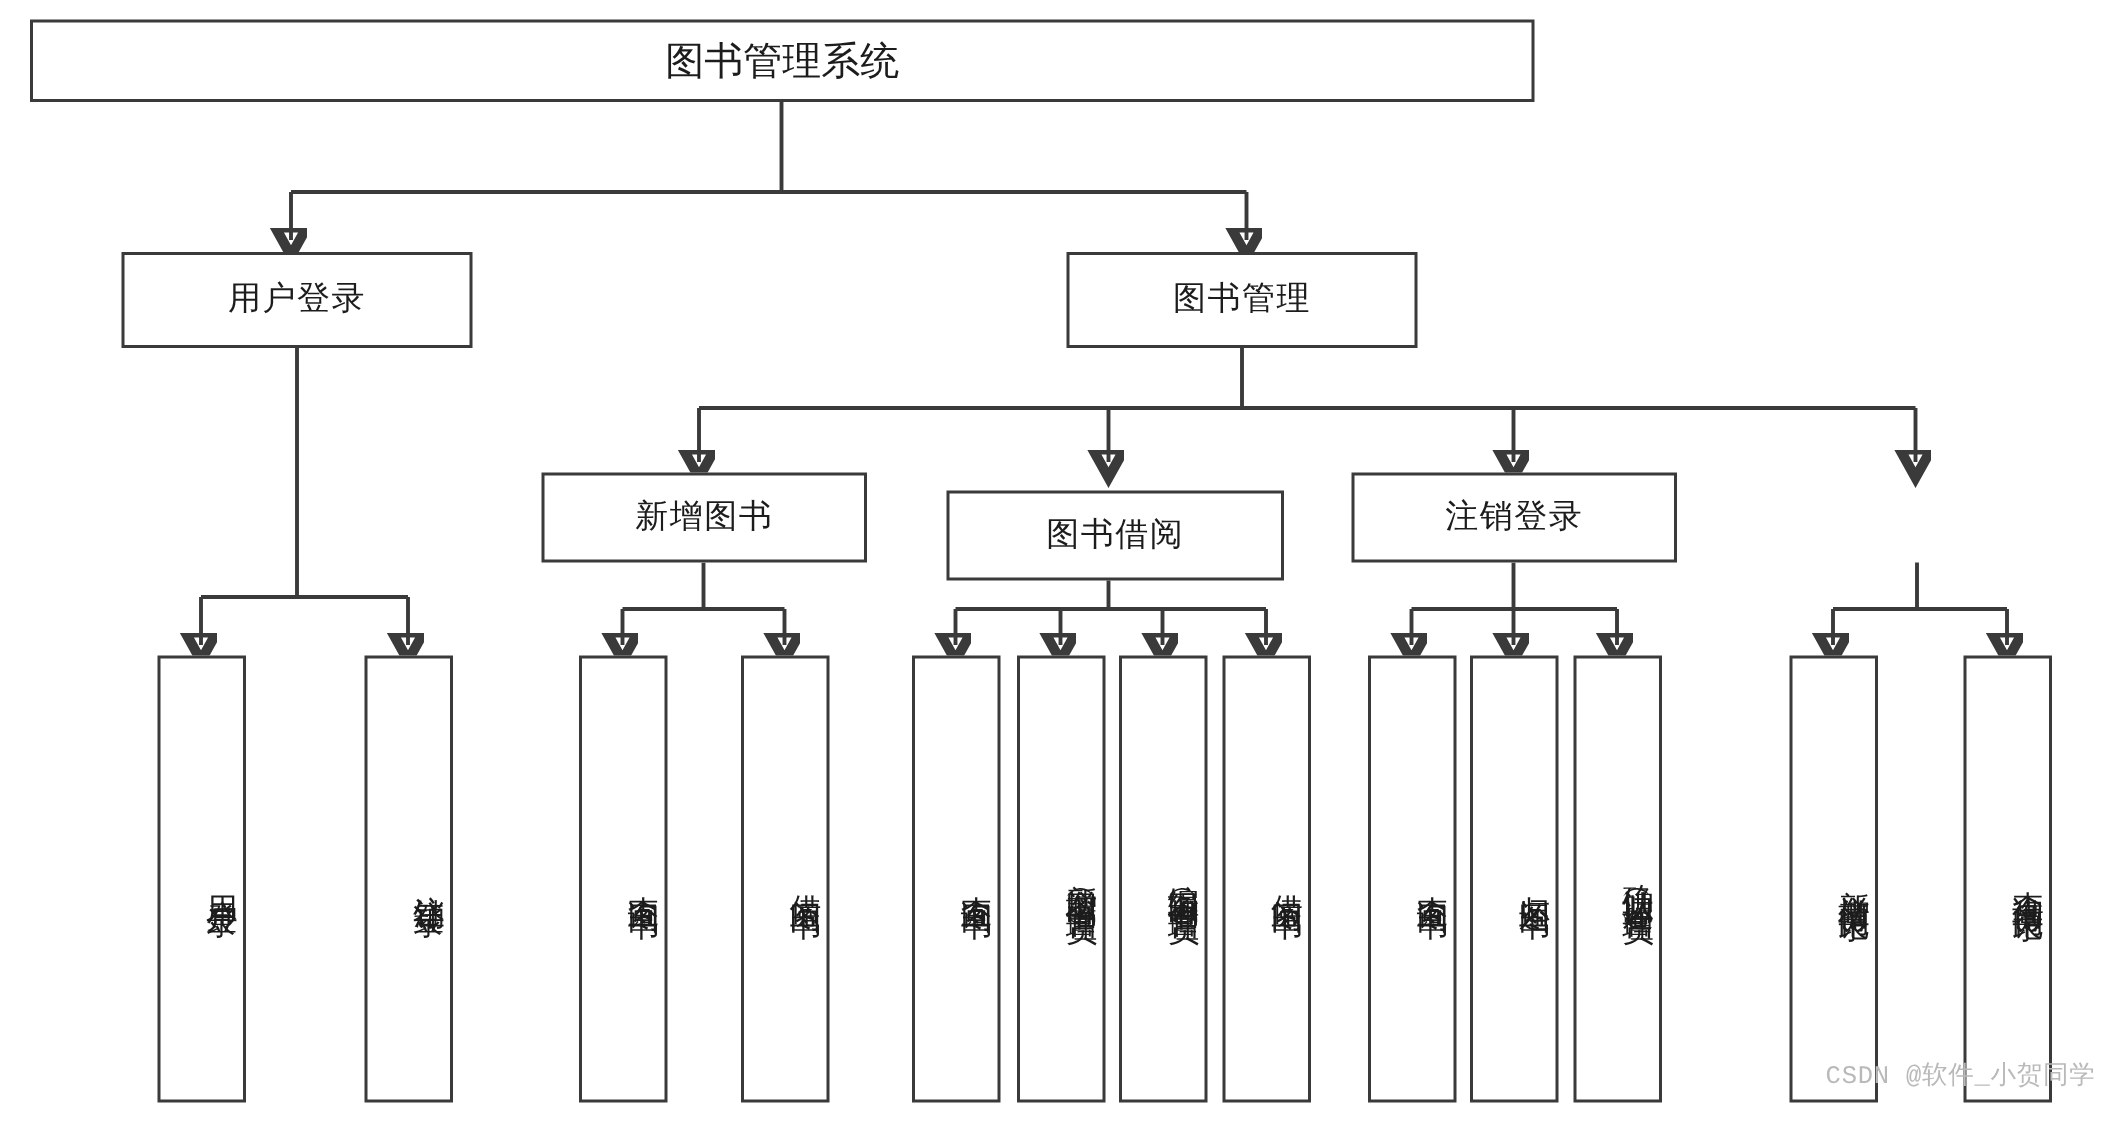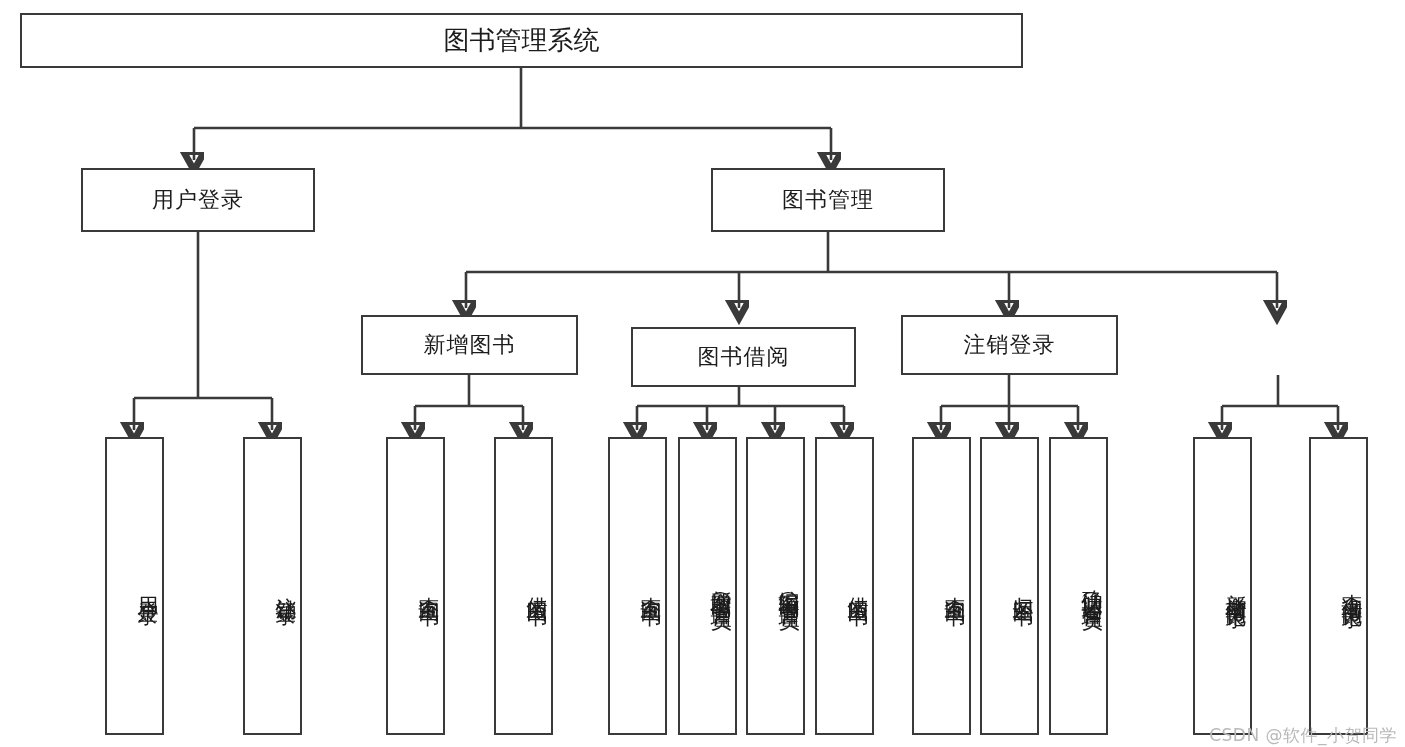--- a/index.html
+++ b/index.html
@@ -60,25 +60,26 @@
     pointer-events: none;
   }
   svg#wires line, svg#wires path {
     stroke: #3a3a3a;
     stroke-width: 2.6;
     fill: none;
   }
   .watermark {
     position: absolute;
     right: 8px;
-    bottom: 0;
+    bottom: 19px;
     font-size: 17px;
     color: #b9b9b9;
     letter-spacing: 0.5px;
     white-space: nowrap;
+    font-family: Liberation Mono, monospace;
   }
 </style>
 </head>
 <body>
 
 <div id="canvas">
 
   <svg id="wires" viewBox="0 0 1405 747">
     <defs>
       <marker id="arrow" markerWidth="10" markerHeight="10" refX="3.2" refY="4" orient="auto" markerUnits="strokeWidth">

